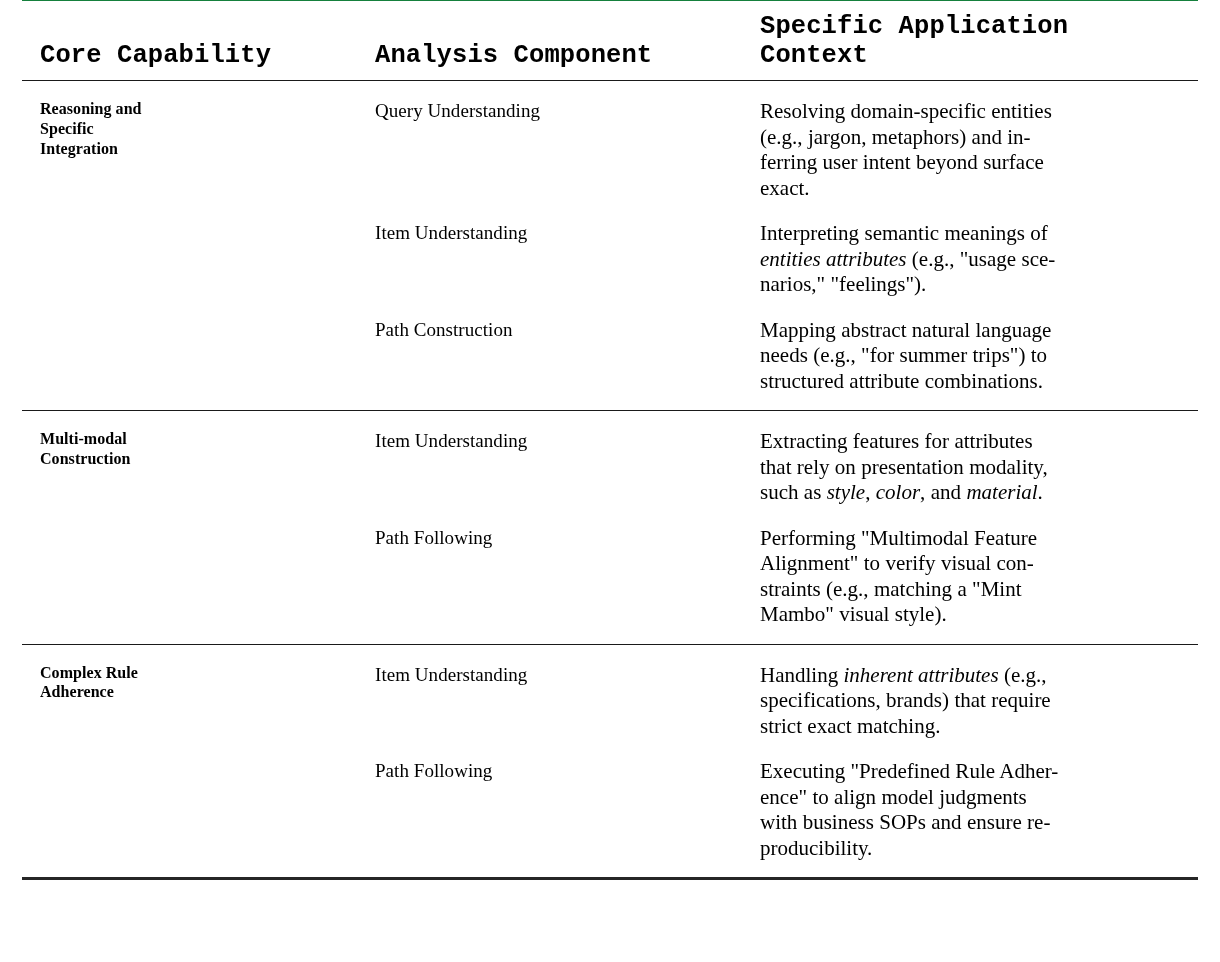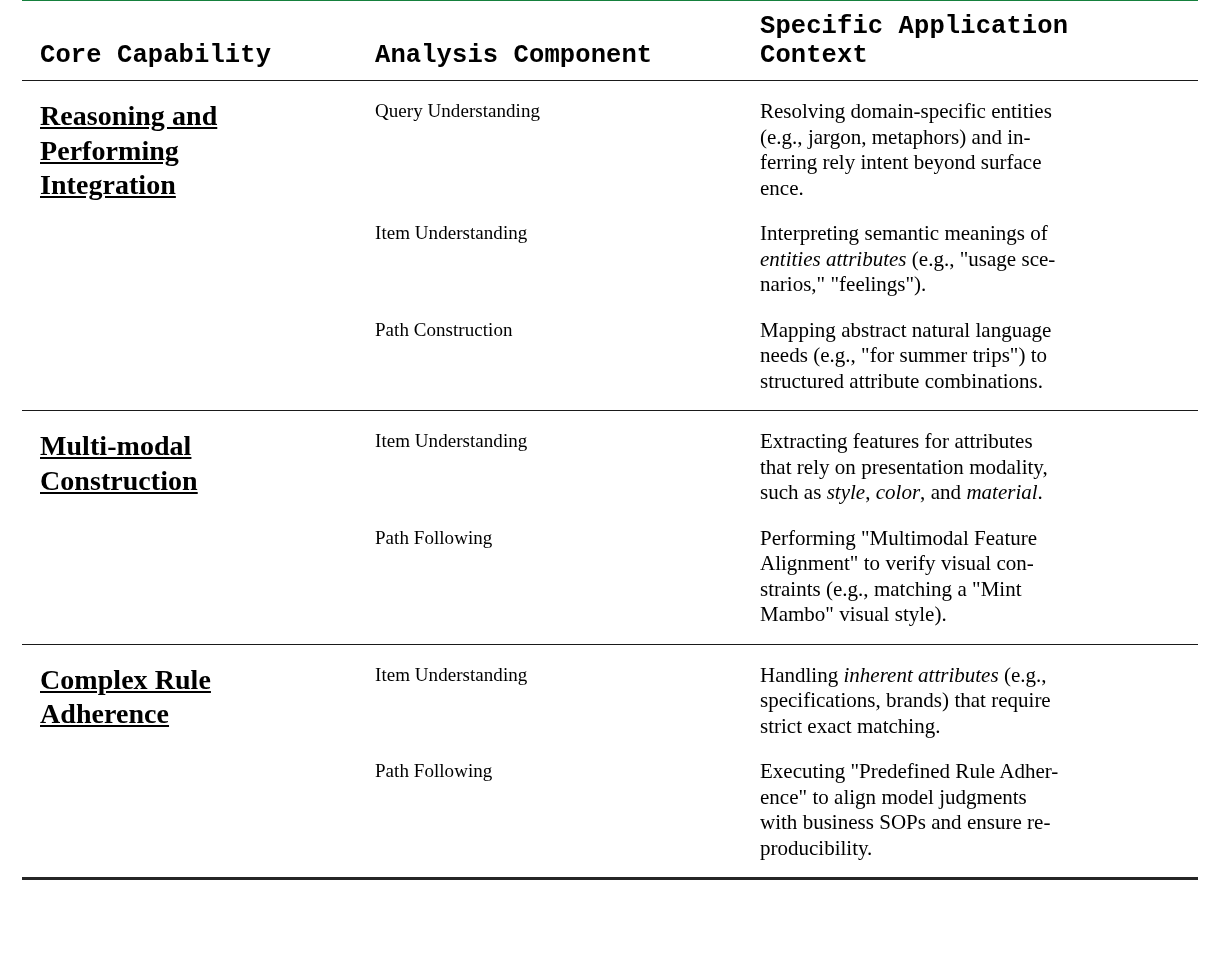--- a/index.html
+++ b/index.html
@@ -54,24 +54,23 @@
   
   tbody td {
     vertical-align: top;
     font-size: 21px;
     line-height: 1.215;
     padding: 0 18px;
   }
 
   td.col-capability {
     font-weight: bold;
-    font-size: 28px;
+    font-size: 16px;
     line-height: 1.235;
     letter-spacing: 0.05px;
-    text-decoration: underline;
   }
   td.col-component {
     font-weight: normal;
     font-size: 19px;
     letter-spacing: 0.05px;
     white-space: nowrap;
   }
   td.col-context {
     text-align: justify;
     text-justify: inter-word;
@@ -111,27 +110,27 @@
       <tr class="head-row rule-top">
         <th>Core Capability</th>
         <th>Analysis Component</th>
         <th>Specific Application Context</th>
       </tr>
     </thead>
 
     <tbody>
 
       <tr class="sec-first rule-mid after-rule">
-        <td class="col-capability" rowspan="3"><span class="cap-line">Reasoning and</span><br><span class="cap-line">Performing</span><br><span class="cap-line">Integration</span></td>
+        <td class="col-capability" rowspan="3"><span class="cap-line">Reasoning and</span><br><span class="cap-line">Specific</span><br><span class="cap-line">Integration</span></td>
         <td class="col-component">Query Understanding</td>
         <td class="col-context">
             <span class="just-line">Resolving domain-specific entities</span>
             <span class="just-line">(e.g., jargon, metaphors) and in-</span>
-            <span class="just-line">ferring rely intent beyond surface</span>
-            <span class="just-line last">ence.</span>
+            <span class="just-line">ferring user intent beyond surface</span>
+            <span class="just-line last">exact.</span>
           </td>
       </tr>
       <tr class="sec-mid">
         <td class="col-component">Item Understanding</td>
         <td class="col-context">
             <span class="just-line">Interpreting semantic meanings of</span>
             <span class="just-line"><span class="em">entities attributes</span> (e.g., "usage sce-</span>
             <span class="just-line last">narios," "feelings").</span>
           </td>
       </tr>

